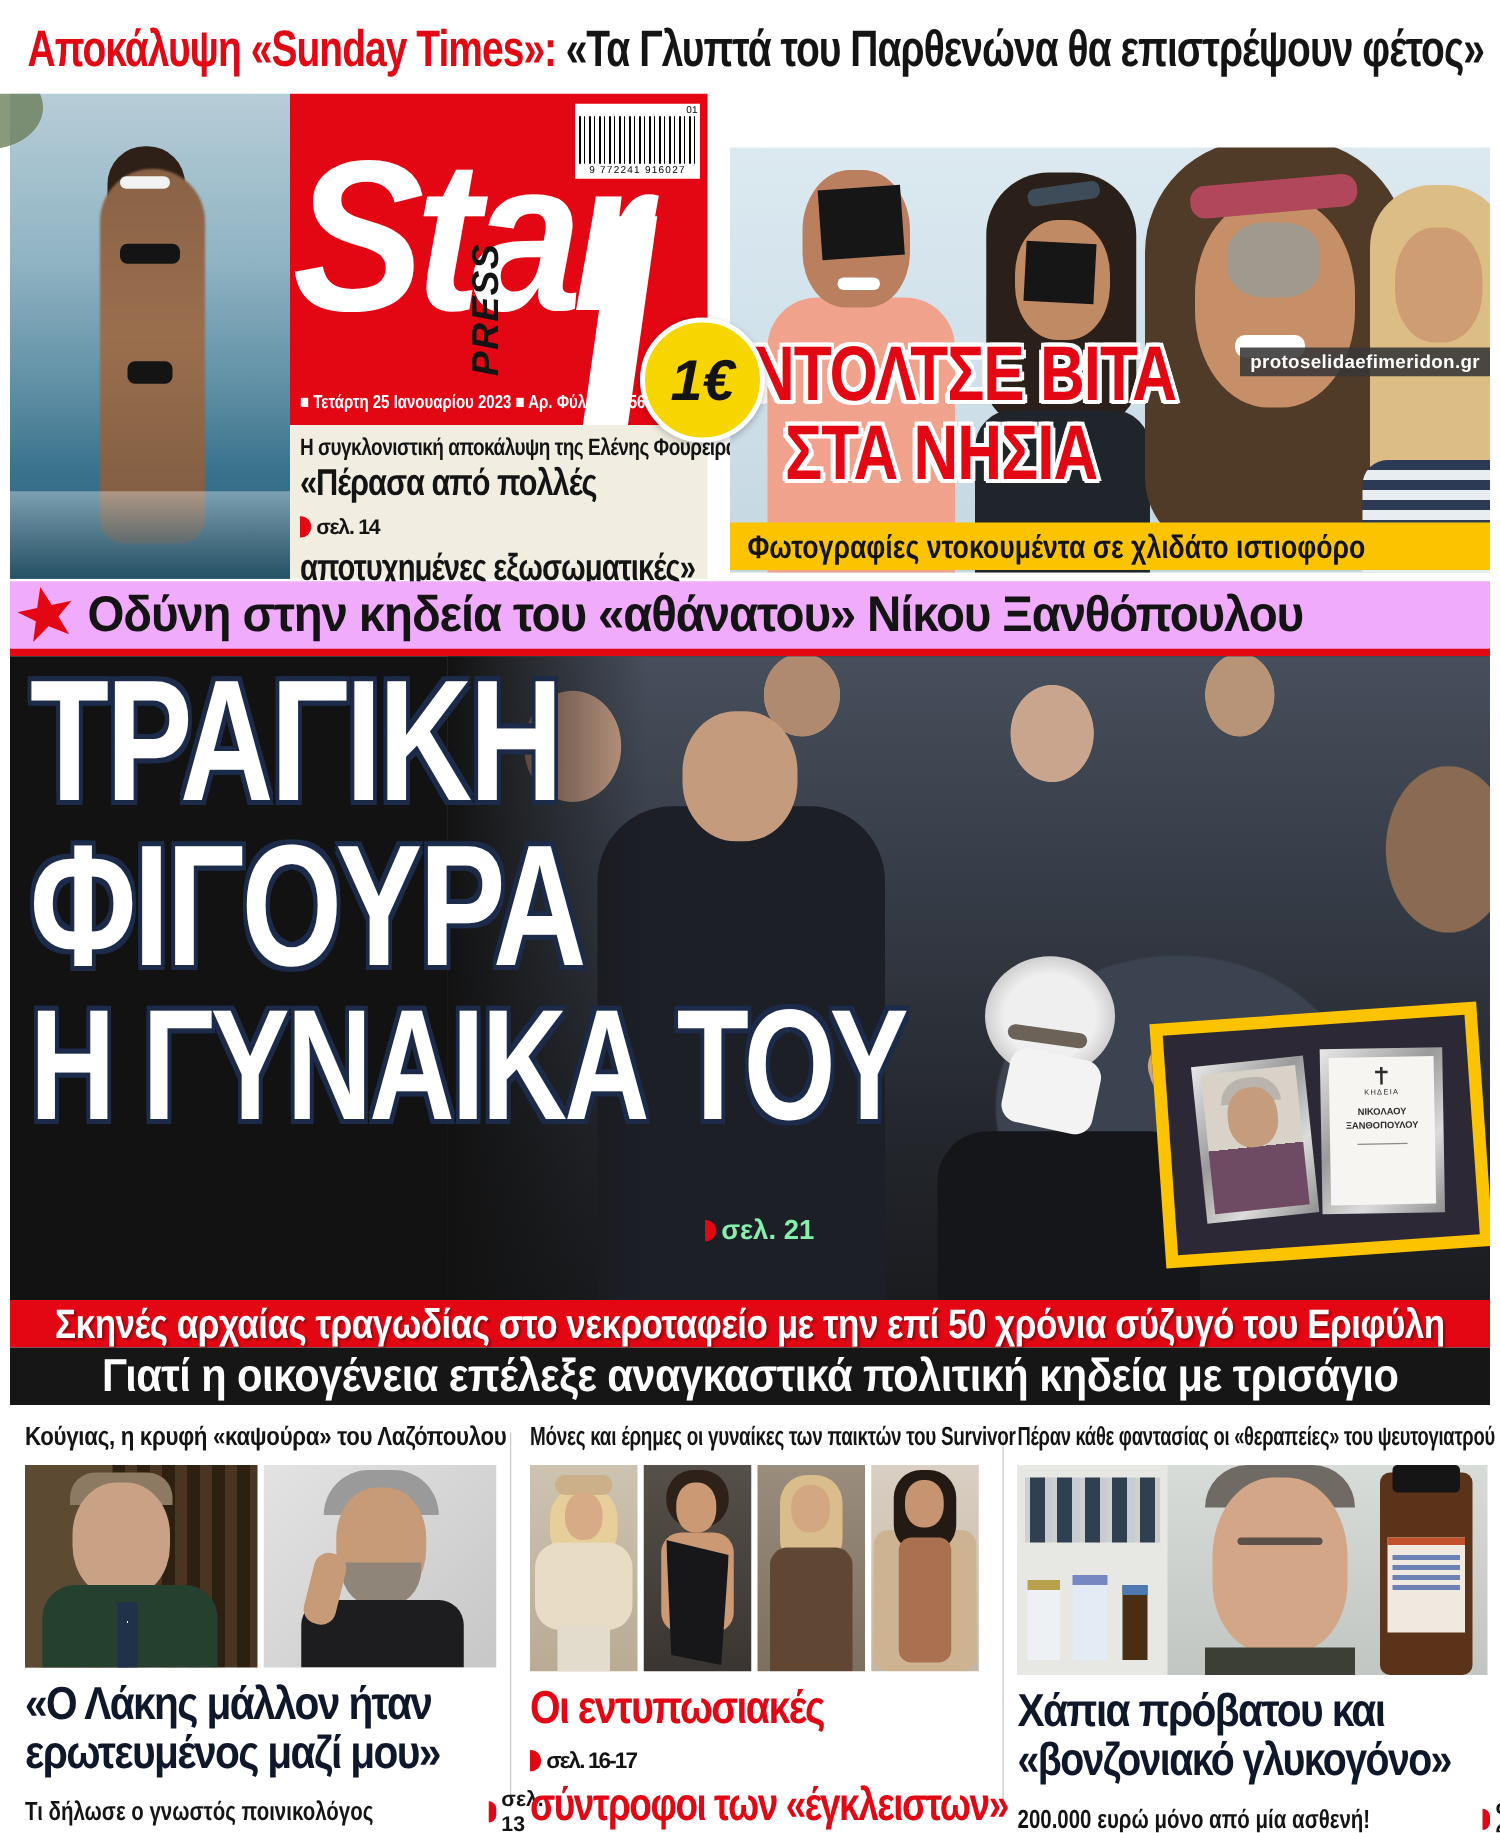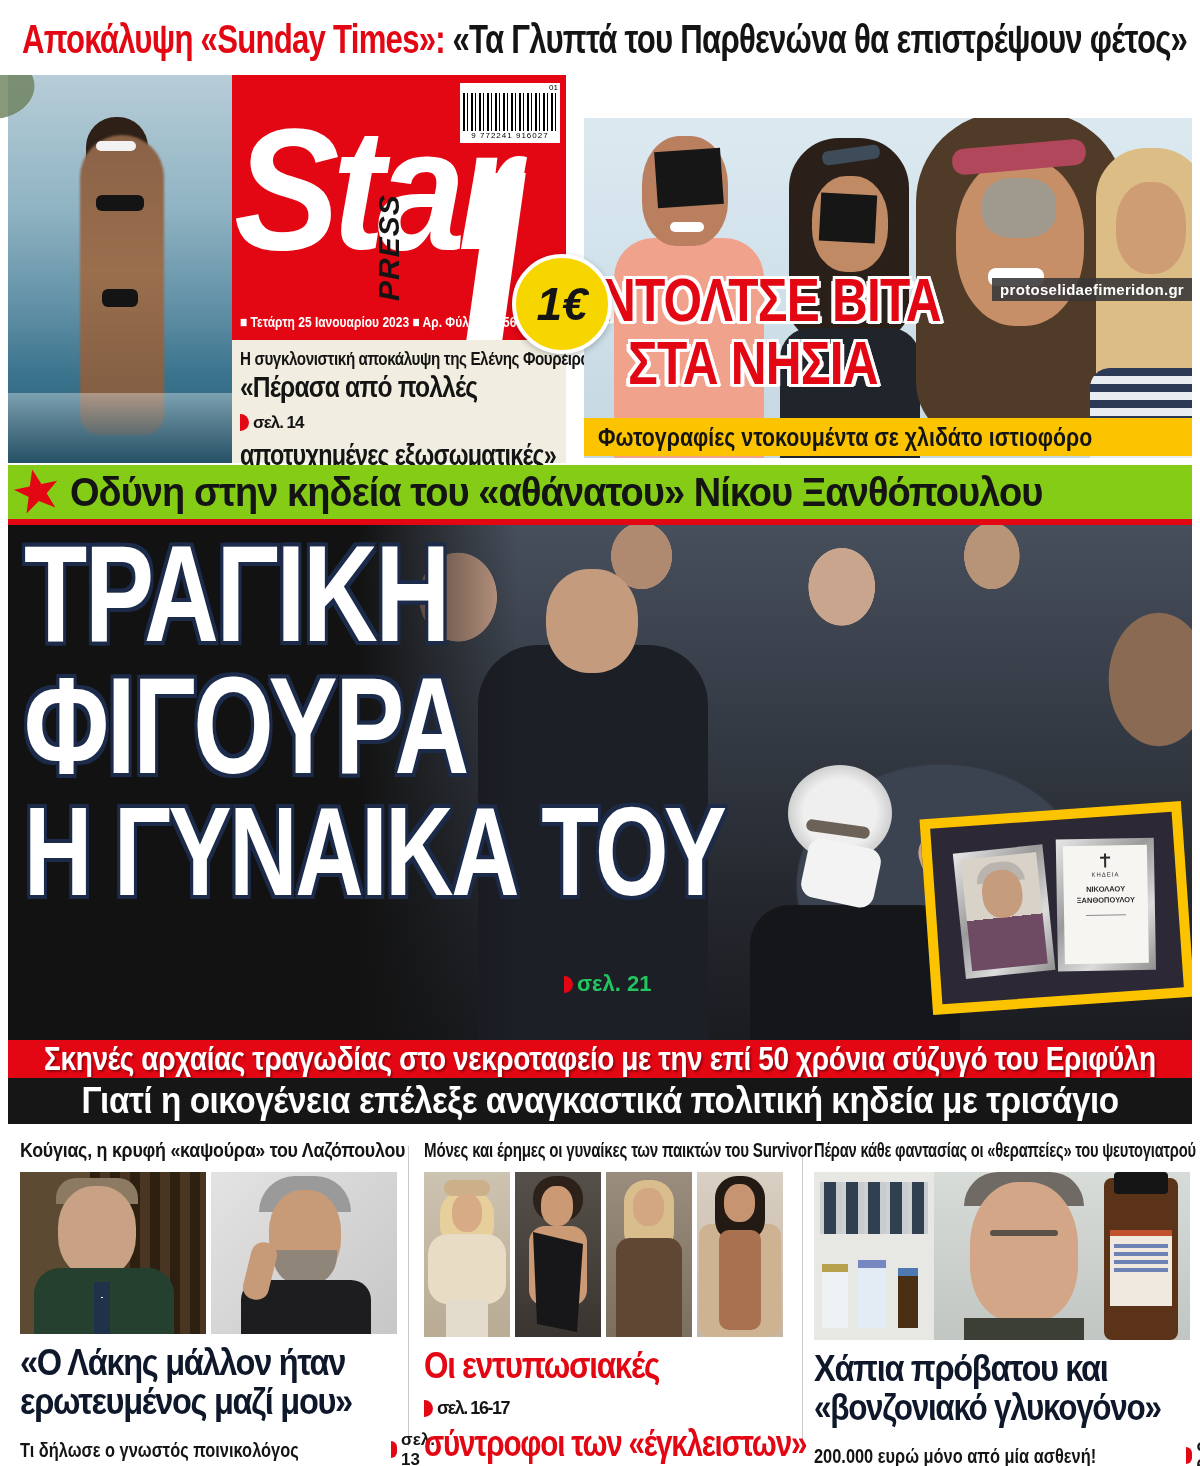--- a/index.html
+++ b/index.html
@@ -79,21 +79,21 @@
      background:repeating-linear-gradient(180deg,#2c3a55 0 8px,#e8edf2 8px 16px);border-radius:20px 20px 0 0;}
   #dolce{position:absolute;left:16px;top:150px;color:#e30613;font-size:62px;font-weight:900;letter-spacing:-1px;line-height:1.02;
      text-shadow:3px 0 #fff,-3px 0 #fff,0 3px #fff,0 -3px #fff,3px 3px #fff,-3px 3px #fff,3px -3px #fff,-3px -3px #fff,5px 2px #fff,-5px 2px #fff;}
   #dolce .l2{margin-left:28px;}
   #watermark{position:absolute;right:0;top:160px;background:rgba(55,55,55,.88);color:#fff;
      font-size:15px;font-weight:700;padding:3px 8px;letter-spacing:.3px;}
   #kaili-caption{position:absolute;left:14px;bottom:2px;right:8px;height:38px;background:#fcc400;
      display:flex;align-items:center;color:#141414;font-size:26px;font-weight:800;padding-left:14px;box-sizing:border-box;}
 
   
-  #kicker-strip{left:8px;top:465px;width:1184px;height:54px;background:#84cc16;border-bottom:6px solid #e30613;
+  #kicker-strip{left:8px;top:465px;width:1184px;height:54px;background:#f0abfc;border-bottom:6px solid #e30613;
      display:flex;align-items:center;}
   #red-star{width:46px;height:46px;background:#e30613;margin:0 10px 0 6px;transform:rotate(-12deg);
      clip-path:polygon(50% 0%,63% 35%,98% 35%,70% 57%,82% 91%,50% 70%,18% 91%,30% 57%,2% 35%,37% 35%);}
   #kicker-strip .k{color:#141414;font-size:40px;font-weight:800;letter-spacing:-1px;}
 
   #main-sec{left:8px;top:525px;width:1184px;height:515px;background:#121212;overflow:hidden;}
   #main-photo{position:absolute;left:350px;top:0;right:0;bottom:0;background:
      radial-gradient(70px 80px at 12% 14%,#c9a089 0 55%,transparent 56%),
      radial-gradient(55px 60px at 34% 6%,#b08a70 0 55%,transparent 56%),
      radial-gradient(60px 70px at 58% 12%,#caa58d 0 55%,transparent 56%),
@@ -110,21 +110,21 @@
   #widow-glasses{position:absolute;left:448px;top:298px;width:64px;height:12px;background:#6d6257;border-radius:6px;transform:rotate(8deg);}
   #widow-body{position:absolute;left:392px;top:380px;width:210px;height:140px;background:#15161a;border-radius:40px 40px 0 0;}
   #mourner-suit{position:absolute;left:120px;top:120px;width:230px;height:400px;background:#1c1f26;border-radius:60px 60px 0 0;}
   #mourner-head{position:absolute;left:188px;top:44px;width:92px;height:104px;background:#c59b7d;border-radius:46%;}
   #mourner-hand{position:absolute;left:560px;top:300px;width:90px;height:46px;background:#caa287;border-radius:20px;transform:rotate(-18deg);}
 
   #main-title{position:absolute;left:16px;top:2px;color:#fff;font-weight:900;line-height:.96;
      text-shadow:4px 0 #1c2b4a,-4px 0 #1c2b4a,0 4px #1c2b4a,0 -4px #1c2b4a,4px 4px #1c2b4a,-4px 4px #1c2b4a,4px -4px #1c2b4a,-4px -4px #1c2b4a;}
   #main-title .l{font-size:138px;letter-spacing:-3px;}
   #main-title .l3{font-size:126px;}
-  #main-pref{position:absolute;left:556px;top:446px;display:flex;align-items:center;color:#22c55e;
+  #main-pref{position:absolute;left:556px;top:446px;display:flex;align-items:center;color:#86efac;
      font-size:22px;font-weight:800;}
 
   #inset{position:absolute;left:918px;top:285px;width:262px;height:196px;background:#2c2836;
      border:10px solid #fcc400;transform:rotate(-4deg);box-sizing:border-box;display:flex;gap:8px;
      align-items:center;justify-content:center;}
   .frame{background:linear-gradient(135deg,#e8e8e8,#9a9a9a 40%,#dcdcdc 70%,#8f8f8f);padding:7px;}
   #frame1{transform:rotate(-2deg);}
   #frame2{transform:rotate(3deg);}
   #frame1 .inner{width:76px;height:112px;background:linear-gradient(180deg,#d8d2c8 0 55%,#6e4a63 55% 100%);position:relative;}
   #frame1 .face{position:absolute;left:18px;top:14px;width:40px;height:48px;background:#c69d7c;border-radius:45%;}

